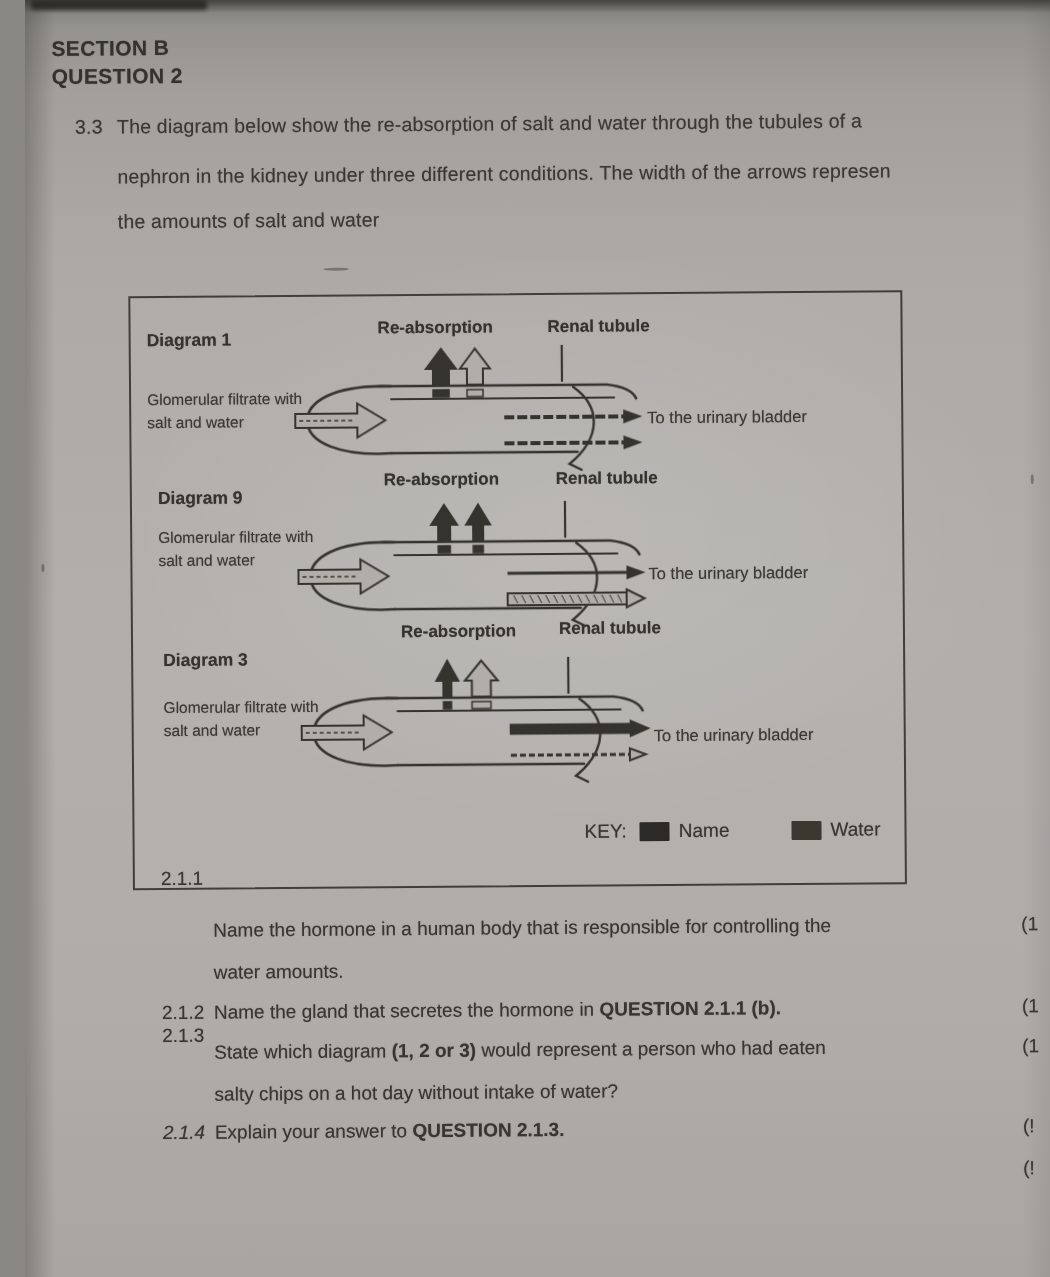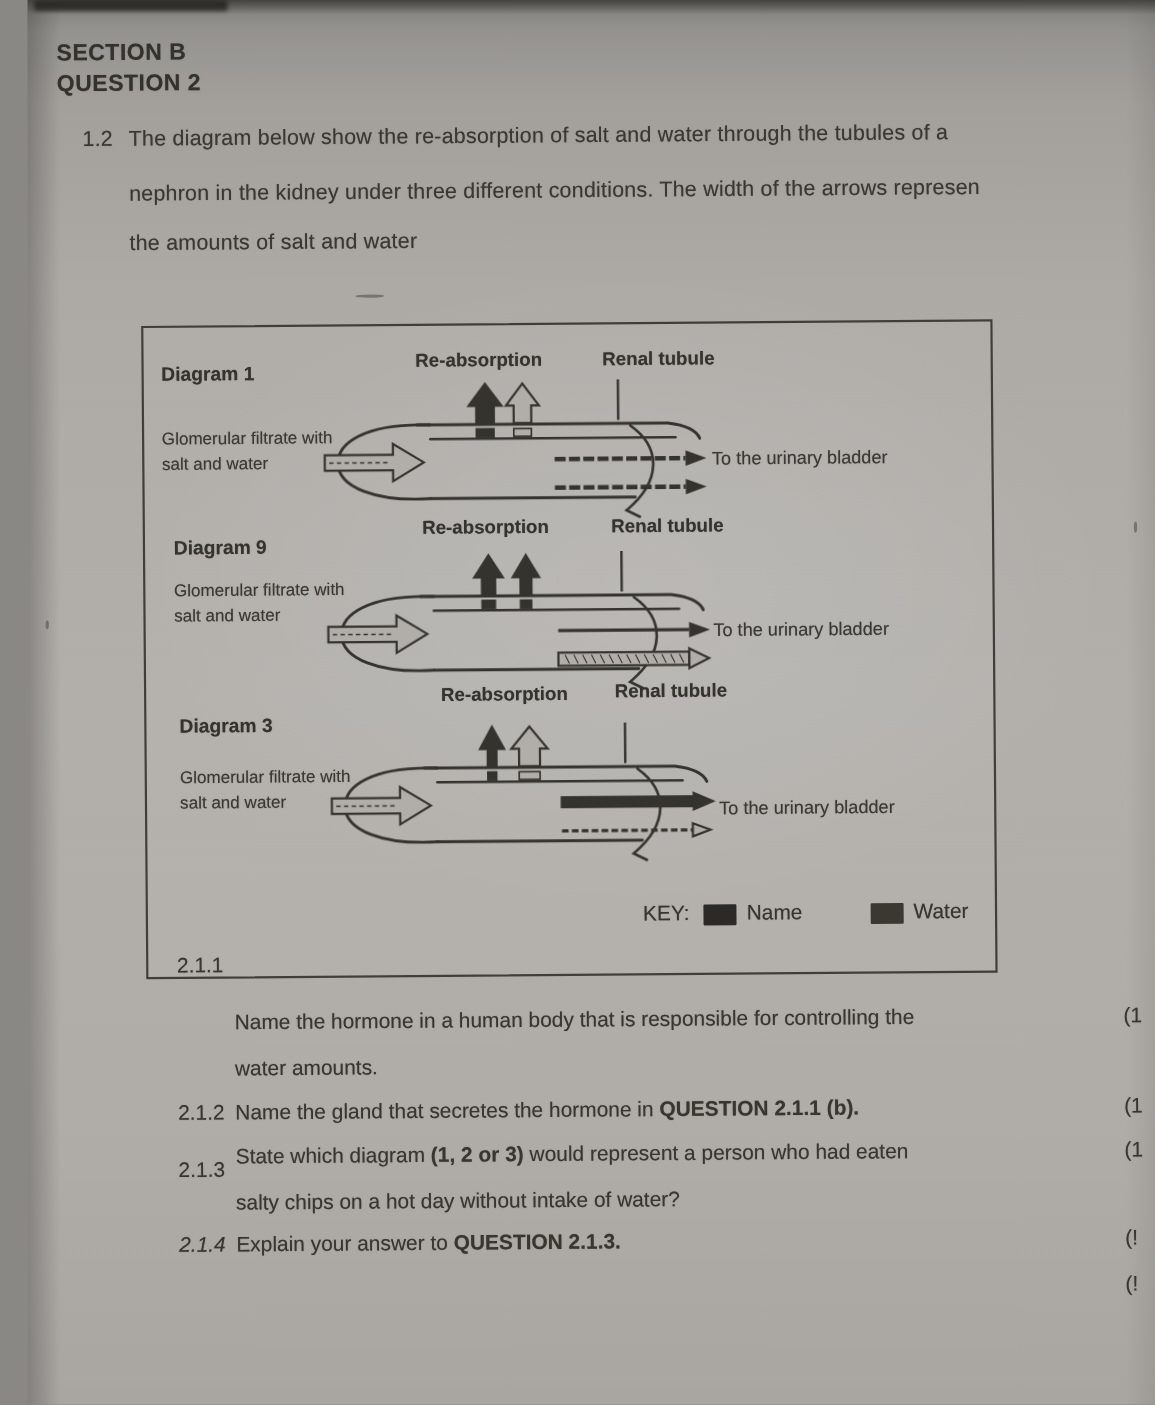--- a/index.html
+++ b/index.html
@@ -56,21 +56,21 @@
 <div class="photo">
   <div class="glow"></div>
   <div class="topstrip"></div>
   <div class="topsmudge"></div>
 
   <div class="content">
 
     <div class="abs h1" style="left:30px;top:33px;">SECTION B</div>
     <div class="abs h1" style="left:30px;top:61px;">QUESTION 2</div>
 
-    <div class="abs body-t" style="left:53px;top:112px;">1.2</div>
+    <div class="abs body-t" style="left:53px;top:112px;">3.3</div>
     <div class="abs body-t" style="left:95px;top:112px;">The diagram below show the re-absorption of salt and water through the tubules of a</div>
     <div class="abs body-t" style="left:95px;top:162px;">nephron in the kidney under three different conditions. The width of the arrows represen</div>
     <div class="abs body-t" style="left:95px;top:207px;">the amounts of salt and water</div>
 
     <div class="dbox">
 
       <div class="drow row1">
         <div class="d-title">Diagram 1</div>
         <div class="lbl-reab">Re-absorption</div>
         <div class="lbl-renal">Renal tubule</div>
@@ -218,21 +218,21 @@
 
     <div class="qnum" style="top:865px;">2.1.1</div>
     <div class="qtext" style="top:917px;"><span>Name the hormone in a human body that is responsible for controlling the</span><span class="b"></span><span></span></div>
     <div class="qmark" style="top:917px;">(1</div>
     <div class="qtext" style="top:959px;">water amounts.</div>
 
     <div class="qnum" style="top:999px;">2.1.2</div>
     <div class="qtext" style="top:999px;"><span>Name the gland that secretes the hormone in </span><span class="b">QUESTION 2.1.1 (b).</span><span></span></div>
     <div class="qmark" style="top:999px;">(1</div>
 
-    <div class="qnum" style="top:1051px;">2.1.3</div>
+    <div class="qnum" style="top:1022px;">2.1.3</div>
     <div class="qtext" style="top:1039px;"><span>State which diagram </span><span class="b">(1, 2 or 3)</span><span> would represent a person who had eaten</span></div>
     <div class="qmark" style="top:1039px;">(1</div>
     <div class="qtext" style="top:1081px;">salty chips on a hot day without intake of water?</div>
 
     <div class="qnum" style="top:1119px;font-style:italic;">2.1.4</div>
     <div class="qtext" style="top:1119px;"><span>Explain your answer to </span><span class="b">QUESTION 2.1.3.</span><span></span></div>
     <div class="qmark" style="top:1119px;">(!</div>
 
     <div class="qmark" style="top:1161px;">(!</div>
 

